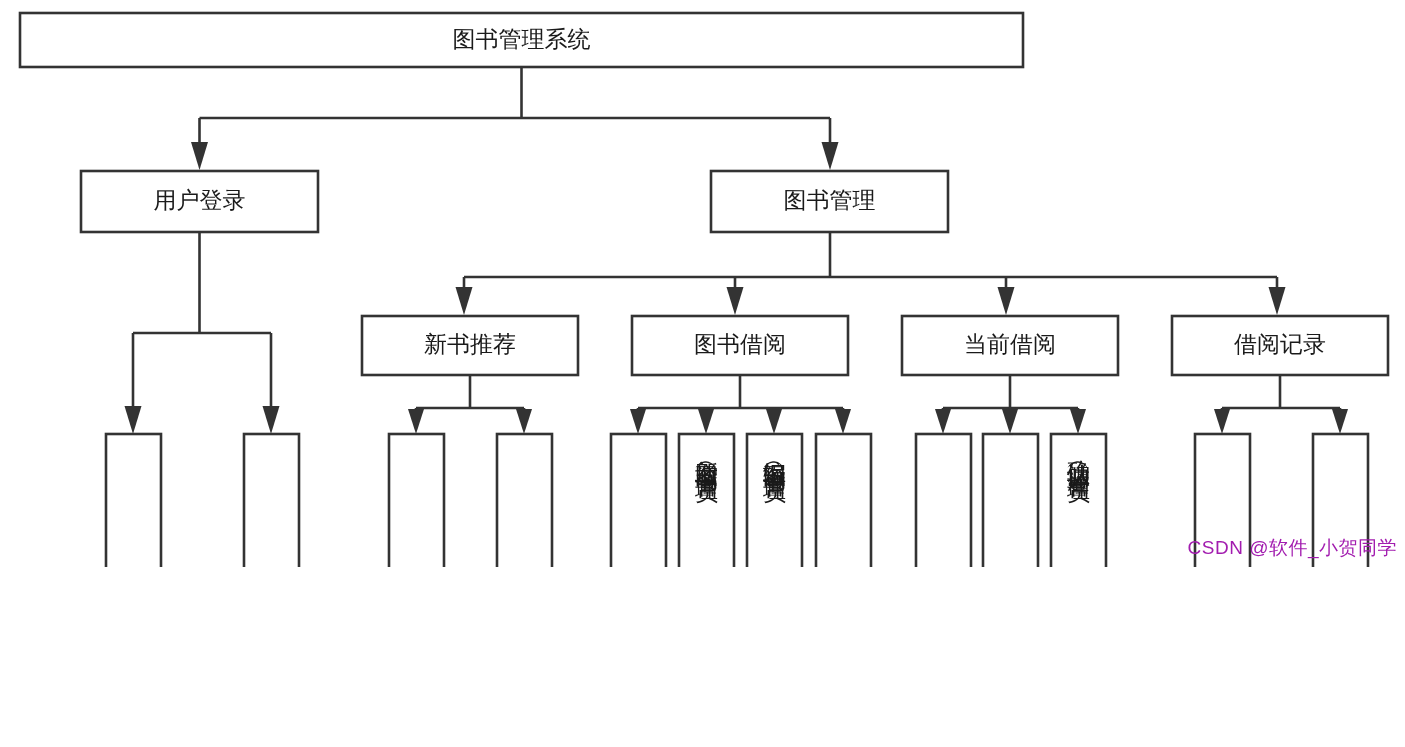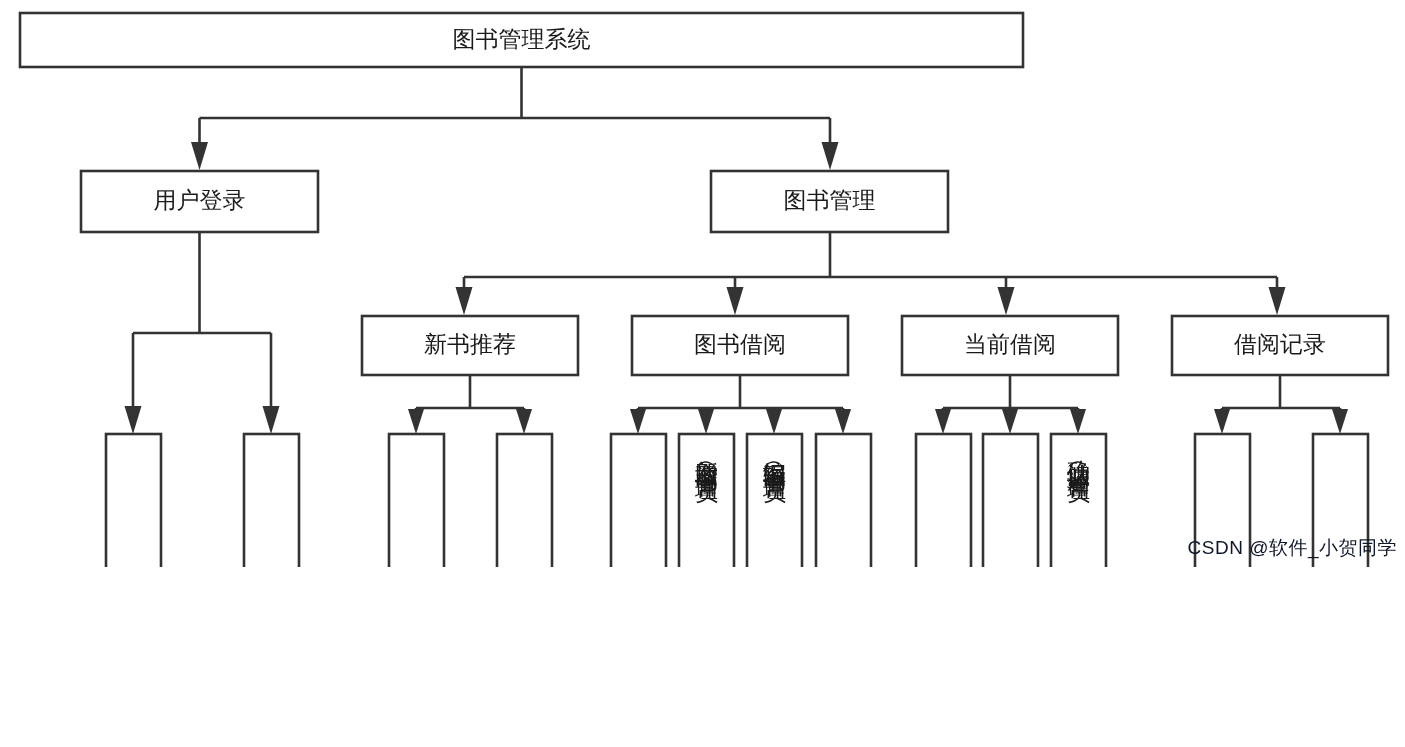--- a/index.html
+++ b/index.html
@@ -64,21 +64,21 @@
     letter-spacing: 3px;
     color: #1a1a1a;
     white-space: nowrap;
   }
   .watermark {
     position: absolute;
     right: 8px;
     bottom: 6px;
     font-family: "Liberation Sans", "DejaVu Sans", sans-serif;
     font-size: 19px;
-    color: #0f172a;
+    color: #a21caf;
     letter-spacing: 0.5px;
     user-select: none;
     white-space: nowrap;
   }
 </style>
 </head>
 <body>
 
 <div id="diagram-root">
 

